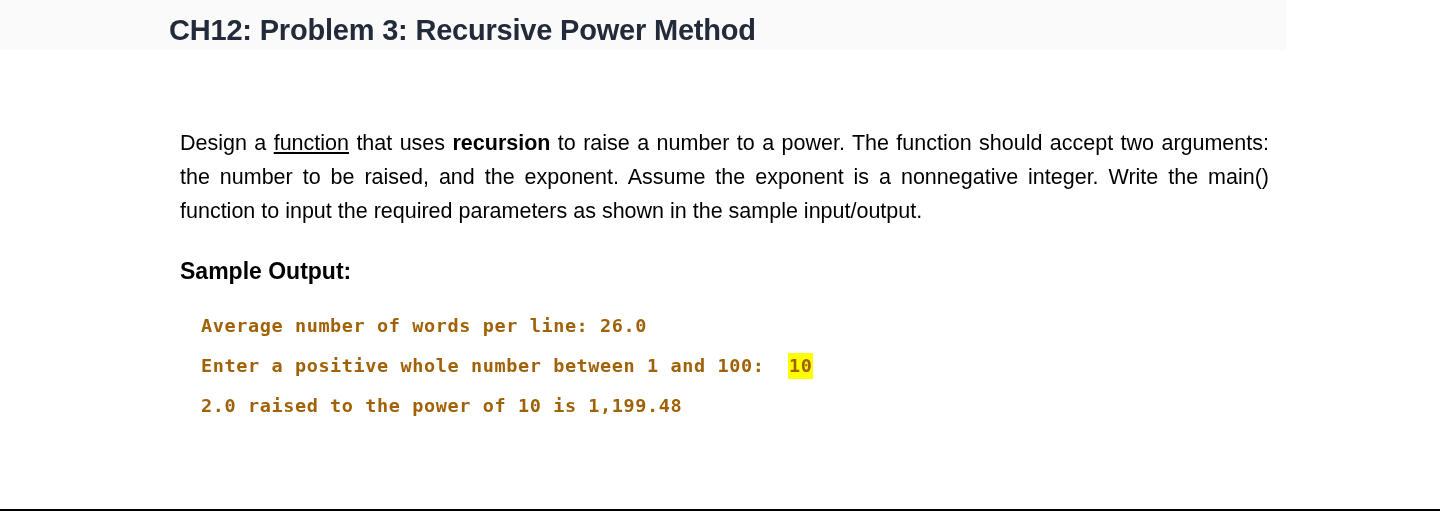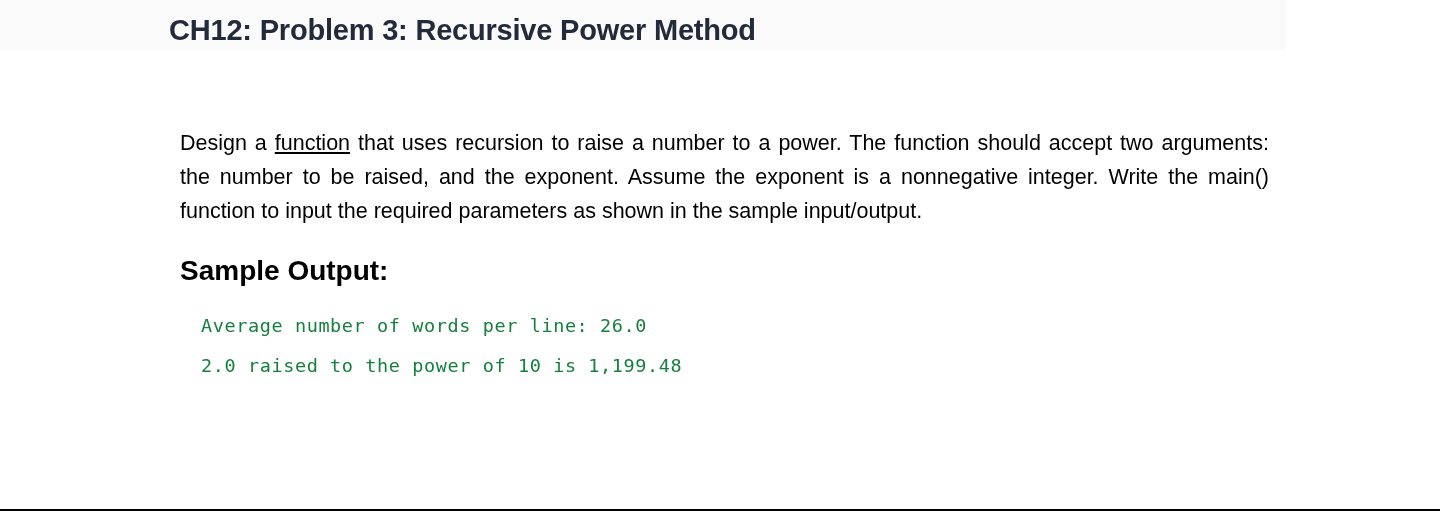--- a/index.html
+++ b/index.html
@@ -55,47 +55,47 @@
     font-size: 21.5px;
     line-height: 34px;
     color: #000000;
     text-align: justify;
     text-justify: inter-word;
   }
   .prompt-paragraph .u {
     text-decoration: underline;
   }
   .prompt-paragraph .b {
-    font-weight: normal;
+    font-weight: bold;
   }
 
   
   .sample-output-heading {
     position: absolute;
     left: 180px;
     top: 257px;
-    font-size: 28px;
+    font-size: 23px;
     line-height: 28px;
     font-weight: bold;
     color: #000000;
   }
 
   
   .sample-output-block {
     position: absolute;
     left: 201px;
     top: 306px;
     width: 1080px;
   }
   .output-line {
     font-family: "DejaVu Sans Mono", "Liberation Mono", monospace;
     font-size: 18.5px;
     line-height: 40px;
-    font-weight: normal;
-    color: #15803d;
+    font-weight: bold;
+    color: #a16207;
     letter-spacing: 0.6px;
     white-space: pre;
   }
   .hl {
     background: #ffff00;
     padding: 2px 1px 3px 1px;
   }
 
   
   .bottom-rule {
@@ -117,19 +117,20 @@
   <div class="page-title">CH12: Problem 3: Recursive Power Method</div>
 
   <p class="prompt-paragraph"><span>Design a </span><span class="u">function</span><span> that uses </span><span class="b">recursion</span><span> to raise a number to a power. The function should accept two arguments: the number to be raised, and the exponent. Assume the exponent is a nonnegative integer. Write the main() function to input the required parameters as shown in the sample input/output.</span></p>
 
   <div class="sample-output-heading">Sample Output:</div>
 
   <div class="sample-output-block">
     <div class="output-line"><span>Average number of words per line: 26.0</span></div>
 
 
+    <div class="output-line"><span>Enter a positive whole number between 1 and 100:  </span><span class="hl">10</span></div>
 
     <div class="output-line"><span>2.0 raised to the power of 10 is 1,199.48</span></div>
   </div>
 
   <div class="bottom-rule"></div>
 
 </div>
 
 </body></html>

